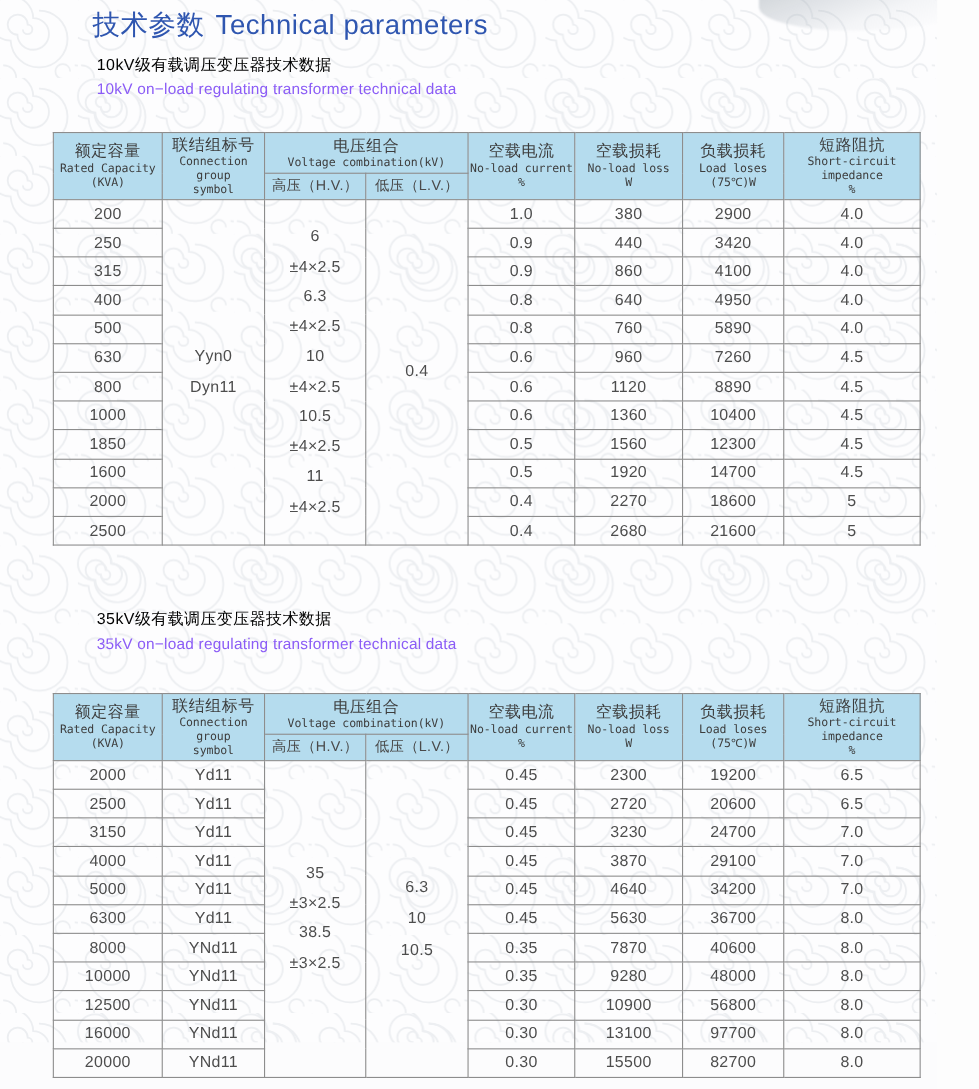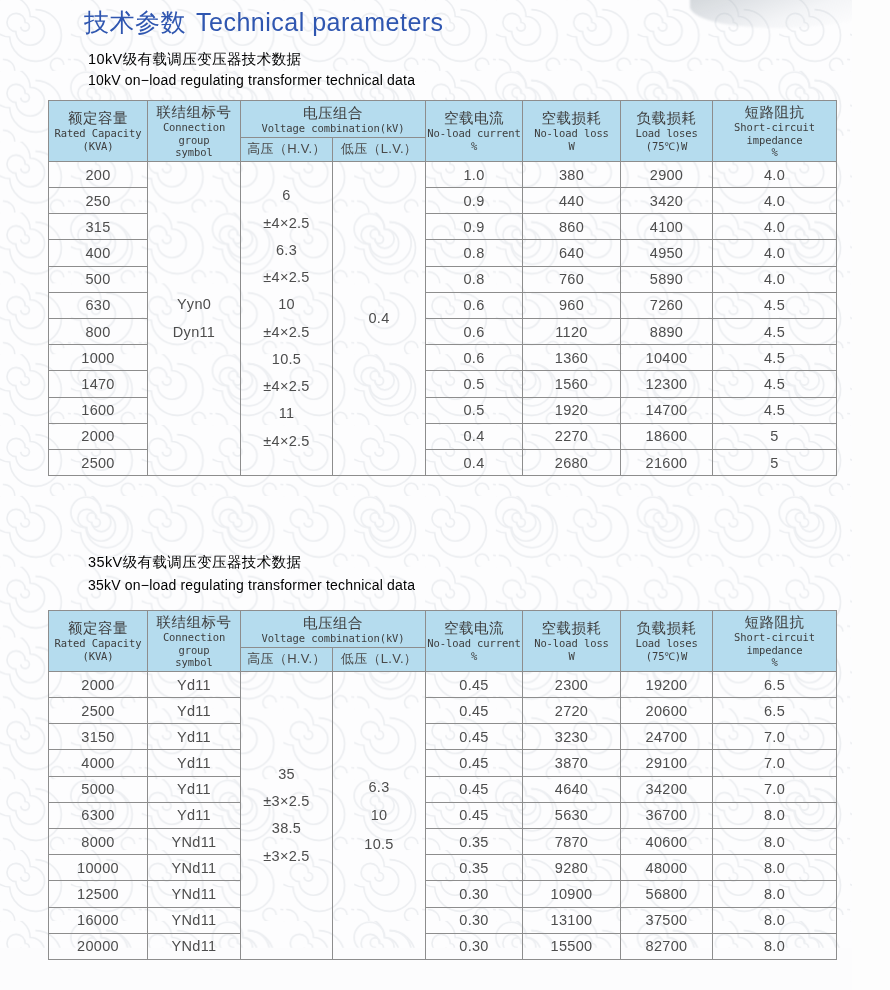--- a/index.html
+++ b/index.html
@@ -48,30 +48,31 @@
   .sub-cn {
     position: absolute;
     font-size: 14.5px;
     color: #000000;
     letter-spacing: 0.4px;
     white-space: nowrap;
   }
   .sub-en {
     position: absolute;
     font-size: 14px;
-    color: #000000;
+    color: #8b5cf6;
     letter-spacing: 0.2px;
     white-space: nowrap;
   }
 
   table.spec {
     position: absolute;
     border-collapse: collapse;
     table-layout: fixed;
     background: transparent;
+    margin-top: 20px;
   }
   table.spec td, table.spec th {
     border: 1px solid #8d8d8d;
     text-align: center;
     vertical-align: middle;
     color: #4a4a4a;
     font-weight: normal;
     background: transparent;
   }
   table.spec thead th {
@@ -269,21 +270,21 @@
             <td>4.5</td>
           </tr>
           <tr>
             <td>1000</td>
             <td>0.6</td>
             <td>1360</td>
             <td>10400</td>
             <td>4.5</td>
           </tr>
           <tr>
-            <td>1470</td>
+            <td>1850</td>
             <td>0.5</td>
             <td>1560</td>
             <td>12300</td>
             <td>4.5</td>
           </tr>
           <tr>
             <td>1600</td>
             <td>0.5</td>
             <td>1920</td>
             <td>14700</td>
@@ -444,21 +445,21 @@
             <td>0.30</td>
             <td>10900</td>
             <td>56800</td>
             <td>8.0</td>
           </tr>
           <tr>
             <td>16000</td>
             <td>YNd11</td>
             <td>0.30</td>
             <td>13100</td>
-            <td>37500</td>
+            <td>97700</td>
             <td>8.0</td>
           </tr>
           <tr>
             <td>20000</td>
             <td>YNd11</td>
             <td>0.30</td>
             <td>15500</td>
             <td>82700</td>
             <td>8.0</td>
           </tr>

